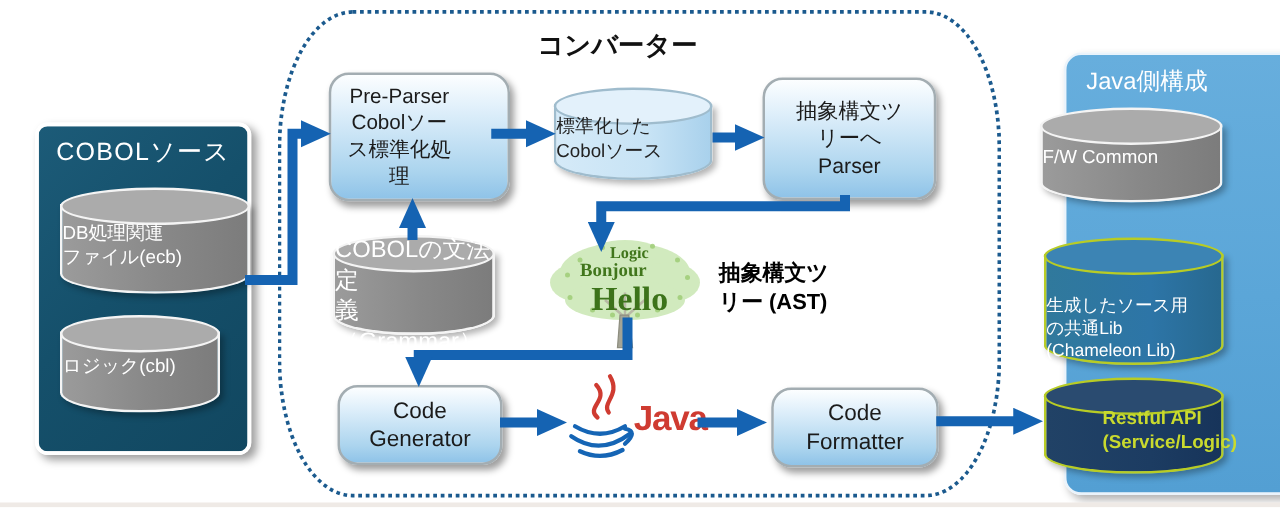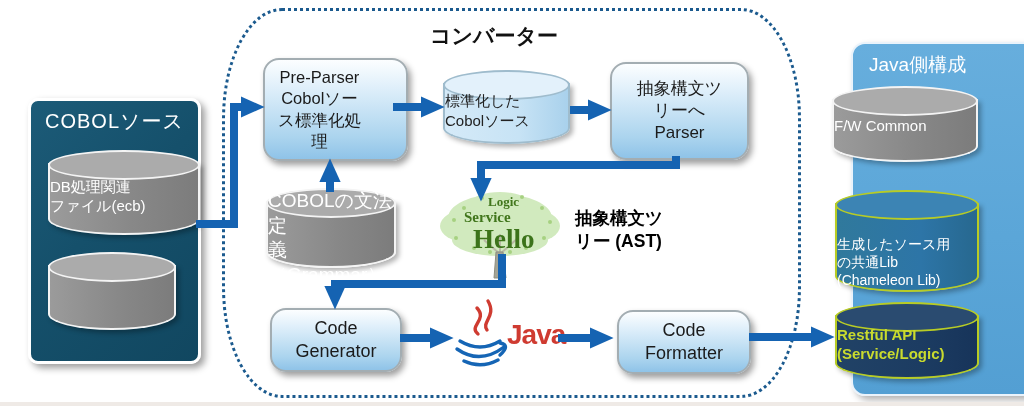--- a/index.html
+++ b/index.html
@@ -68,21 +68,21 @@
   .cyl.pale .cyl-label{color:#222;font-size:15px;}
 
   .cyl.mid .cyl-top{background:#3c84b4;border:2px solid #b8cc25;}
   .cyl.mid .cyl-body{background:linear-gradient(90deg,#30799c,#2d75a7 60%,#27688f);
     border:2px solid #b8cc25;border-top:none;}
   .cyl.mid .cyl-label{color:#ffffff;font-size:14px;margin-top:16px;}
 
   .cyl.navy .cyl-top{background:#2a4b70;border:2px solid #b8cc25;}
   .cyl.navy .cyl-body{background:linear-gradient(90deg,#214266,#1c3c62 60%,#17345a);
     border:2px solid #b8cc25;border-top:none;}
-  .cyl.navy .cyl-label{color:#c9da2e;font-size:15px;font-weight:bold;}
+  .cyl.navy .cyl-label{color:#c9da2e;font-size:15px;font-weight:bold;padding-left:45px;}
 
   
   .tree{position:absolute;left:430px;top:188px;width:140px;height:92px;}
   .tree-word{position:absolute;color:#41761c;font-family:"Liberation Serif","DejaVu Serif",serif;
     font-weight:bold;white-space:pre-line;}
   .ast-label{position:absolute;left:575px;top:207px;width:120px;
     font-size:17.5px;font-weight:bold;color:#000;line-height:1.3;white-space:pre-line;}
 
   
   .java-logo{position:absolute;left:450px;top:296px;width:64px;height:74px;}
@@ -107,20 +107,21 @@
   </div>
   <div class="cyl gray" style="left:48px;top:150px;width:152px;height:85px;">
     <div class="cyl-top"></div>
     <div class="cyl-body"></div>
     <div class="cyl-label">DB処理関連
 ファイル(ecb)</div>
   </div>
   <div class="cyl gray" style="left:48px;top:252px;width:128px;height:78px;">
     <div class="cyl-top"></div>
     <div class="cyl-body"></div>
+    <div class="cyl-label">ロジック(cbl)</div>
   </div>
 
   <div class="pbox leftalign" style="left:263px;top:58px;width:128px;height:99px;">
     <span>Pre-Parser
 Cobolソー
 ス標準化処
 理</span>
   </div>
 
   <div class="cyl pale" style="left:443px;top:70px;width:127px;height:74px;">
@@ -167,21 +168,21 @@
           <circle cx="80" cy="64" r="2"></circle>
       </g>
       <g stroke="#b9b9a6" stroke-width="2" fill="none">
         <path d="M70,66 L54,52"></path>
           <path d="M70,66 L88,50"></path>
           <path d="M70,66 L70,46"></path>
       </g>
       <path d="M66,64 L64,90 L76,90 L73,64 Z" fill="#a4a496" stroke="#8e8e80" stroke-width="1"></path>
     </svg>
     <span class="tree-word" style="left:58px;top:6px;font-size:13px;">Logic</span>
-    <span class="tree-word" style="left:34px;top:21px;font-size:15px;">Service</span>
+    <span class="tree-word" style="left:34px;top:21px;font-size:15px;">Bonjour</span>
     <span class="tree-word" style="left:30px;top:36px;font-size:27px;color:#3c731a;margin-left:13px;">Hello</span>
   </div>
 
   <div class="ast-label">抽象構文ツ
 リー (AST)</div>
 
   <div class="pbox" style="left:270px;top:308px;width:128px;height:60px;font-size:18px;">
     <span>Code
 Generator</span>
   </div>

